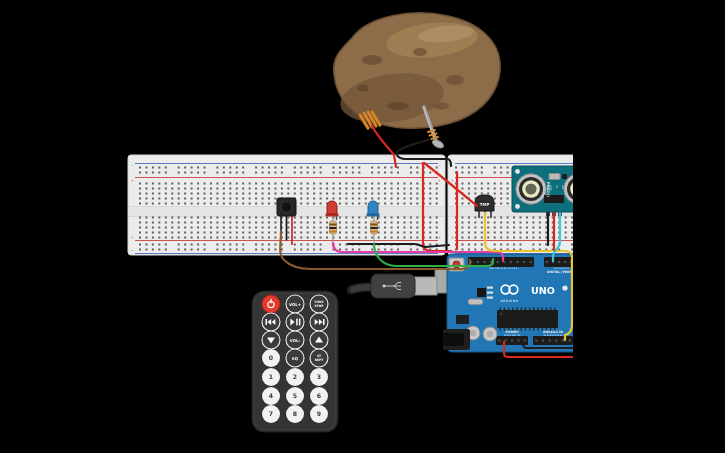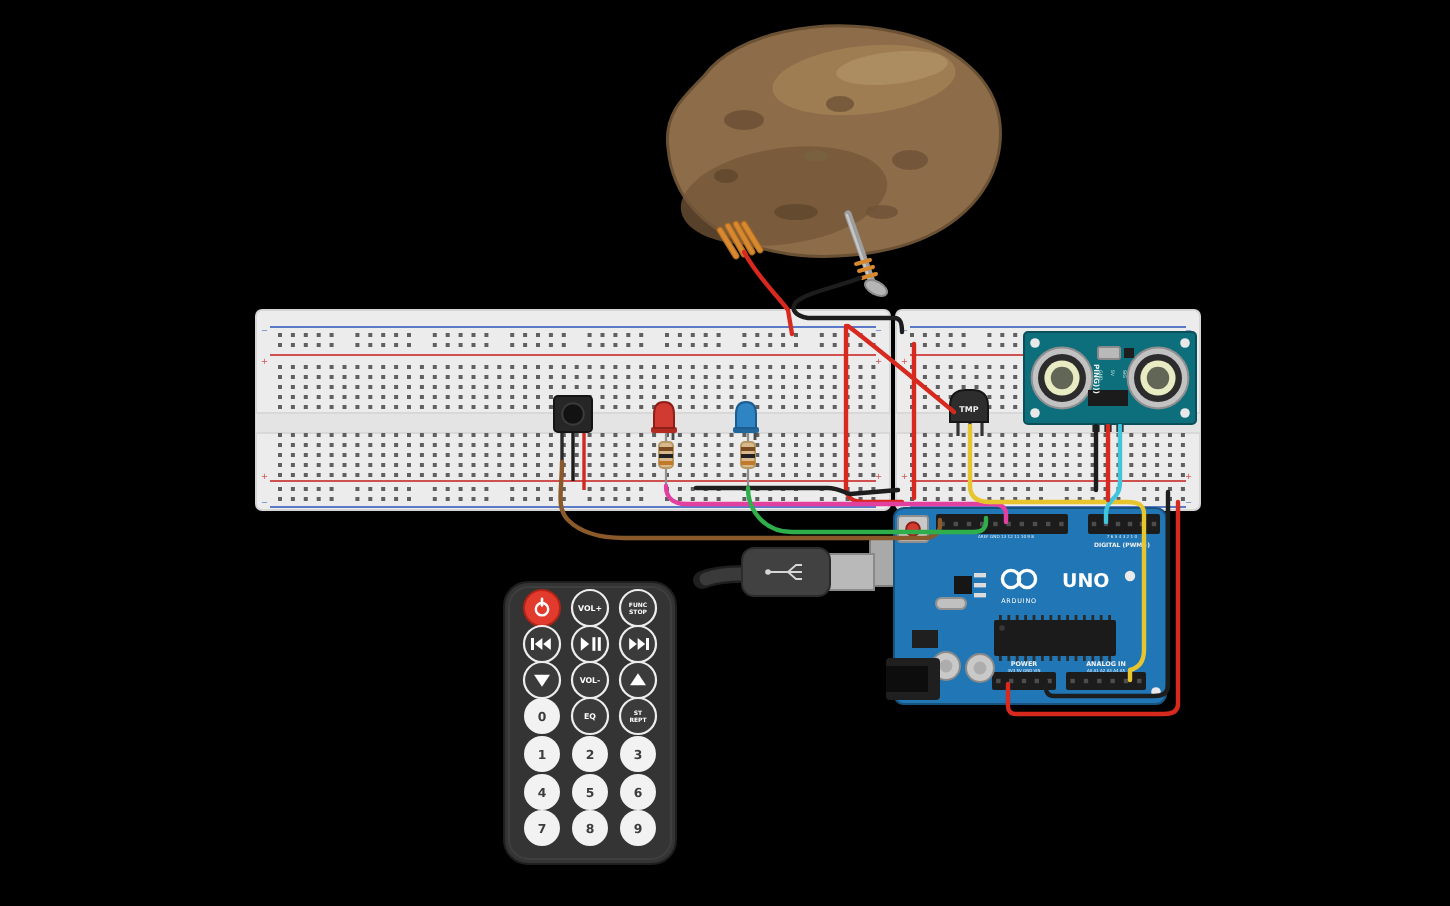--- a/index.html
+++ b/index.html
@@ -1,16 +1,16 @@
 <!DOCTYPE html>
 <html><head>
 <meta charset="utf-8">
 <style>
   html,body{margin:0;padding:0;background:#000;}
-  #stage{width:725px;height:453px;position:relative;overflow:hidden;background:#000;}
+  #stage{width:573px;height:453px;position:relative;overflow:hidden;background:#000;}
   svg{display:block;}
   text{font-family:"DejaVu Sans", sans-serif;}
   .pinlabel{fill:#f0f0f0;font-weight:bold;}
 </style>
 </head>
 <body>
 
 <div id="stage">
 <svg id="scene" width="725" height="453" viewBox="0 0 725 453" xmlns="http://www.w3.org/2000/svg">
   <rect x="0" y="0" width="725" height="453" fill="#000000"></rect>

